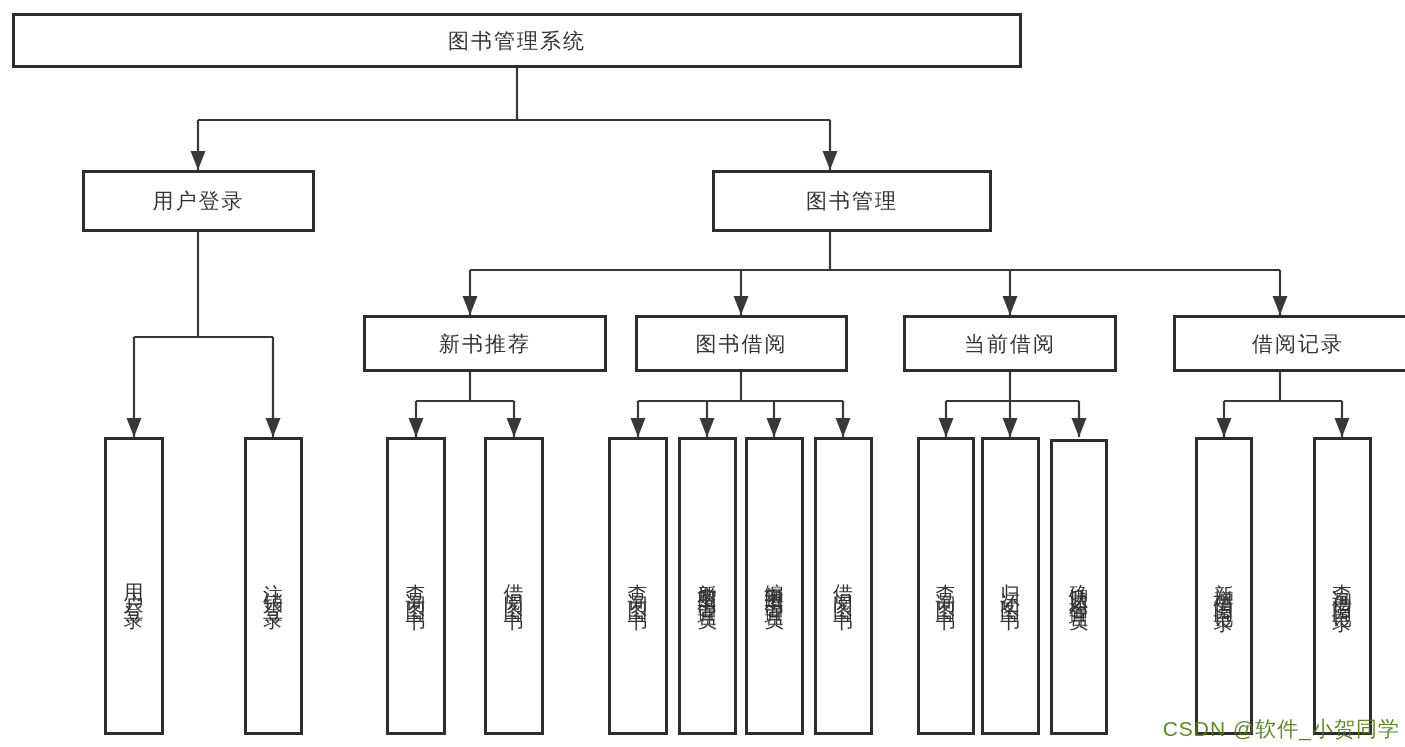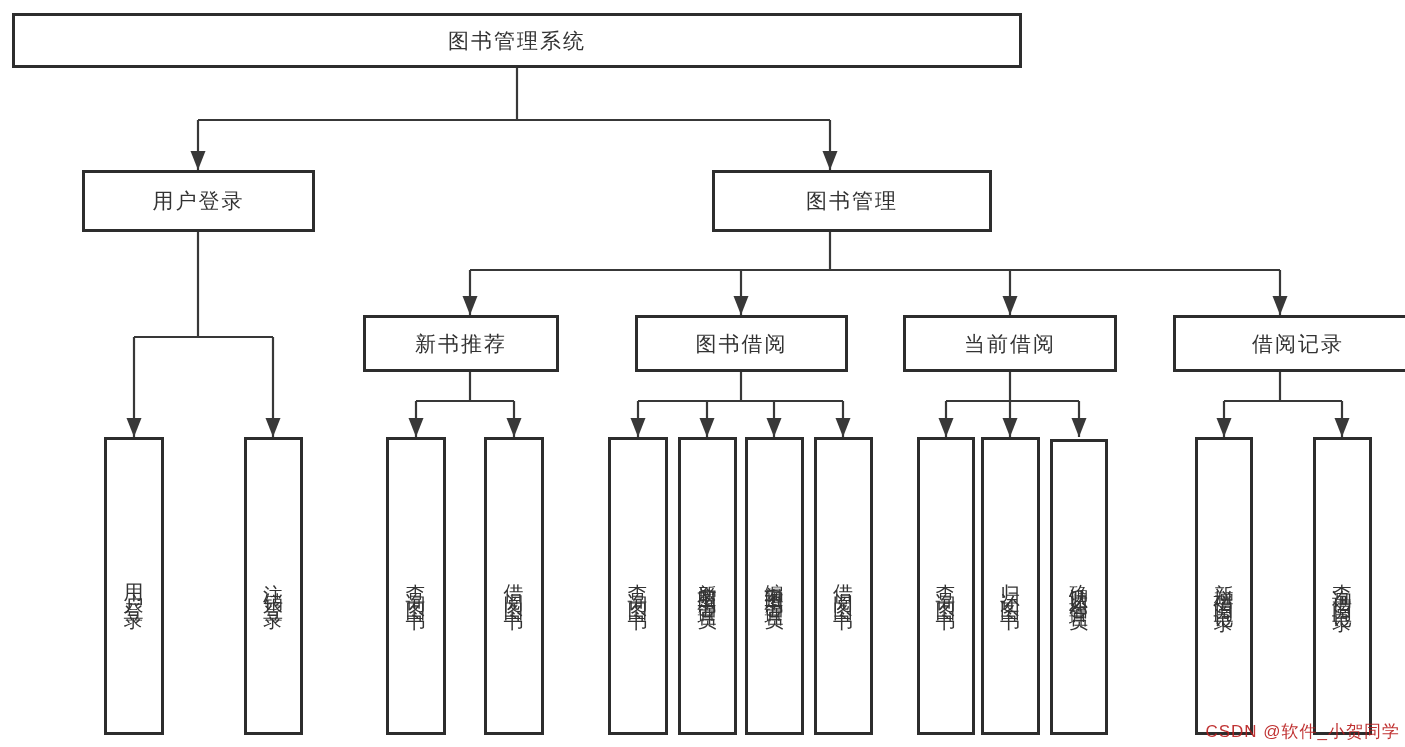--- a/index.html
+++ b/index.html
@@ -14,22 +14,22 @@
   }
   .hbox { font-size:21px; letter-spacing:2px; color:#333333; }
   .leaf  { z-index:2; }
   .leaf span {
     writing-mode:vertical-rl; text-orientation:mixed; letter-spacing:9px;
     font-size:20px; line-height:1; color:#333333; display:block;
   }
   .leaf.mid span   { letter-spacing:6px; }
   .leaf.tight span { letter-spacing:4px; font-size:19px; }
   .watermark {
-    position:absolute; right:5px; bottom:4px; font-size:17px; letter-spacing:1px;
-    color:#b91c1c; opacity:0.9; z-index:5; white-space:nowrap;
+    position:absolute; right:5px; bottom:4px; font-size:21px; letter-spacing:1px;
+    color:#4d7c0f; opacity:0.9; z-index:5; white-space:nowrap;
   }
 </style>
 </head>
 <body>
 
 <div class="canvas">
 
   <svg class="connectors" width="1405" height="747" viewBox="0 0 1405 747">
     <defs>
       <marker id="arrow" markerUnits="userSpaceOnUse" markerWidth="22" markerHeight="18" refX="19" refY="7.5" orient="auto">
@@ -89,21 +89,21 @@
     <span>图书管理系统</span>
   </div>
 
   <div class="box hbox" style="left:82px; top:170px; width:233px; height:62px;">
     <span>用户登录</span>
   </div>
   <div class="box hbox" style="left:712px; top:170px; width:280px; height:62px;">
     <span>图书管理</span>
   </div>
 
-  <div class="box hbox" style="left:363px; top:315px; width:196px; height:57px;">
+  <div class="box hbox" style="left:363px; top:315px; width:244px; height:57px;">
     <span>新书推荐</span>
   </div>
   <div class="box hbox" style="left:903px; top:315px; width:214px; height:57px;">
     <span>当前借阅</span>
   </div>
   <div class="box hbox" style="left:635px; top:315px; width:213px; height:57px;">
     <span>图书借阅</span>
   </div>
   <div class="box hbox" style="left:1173px; top:315px; width:250px; height:57px;">
     <span>借阅记录</span>

